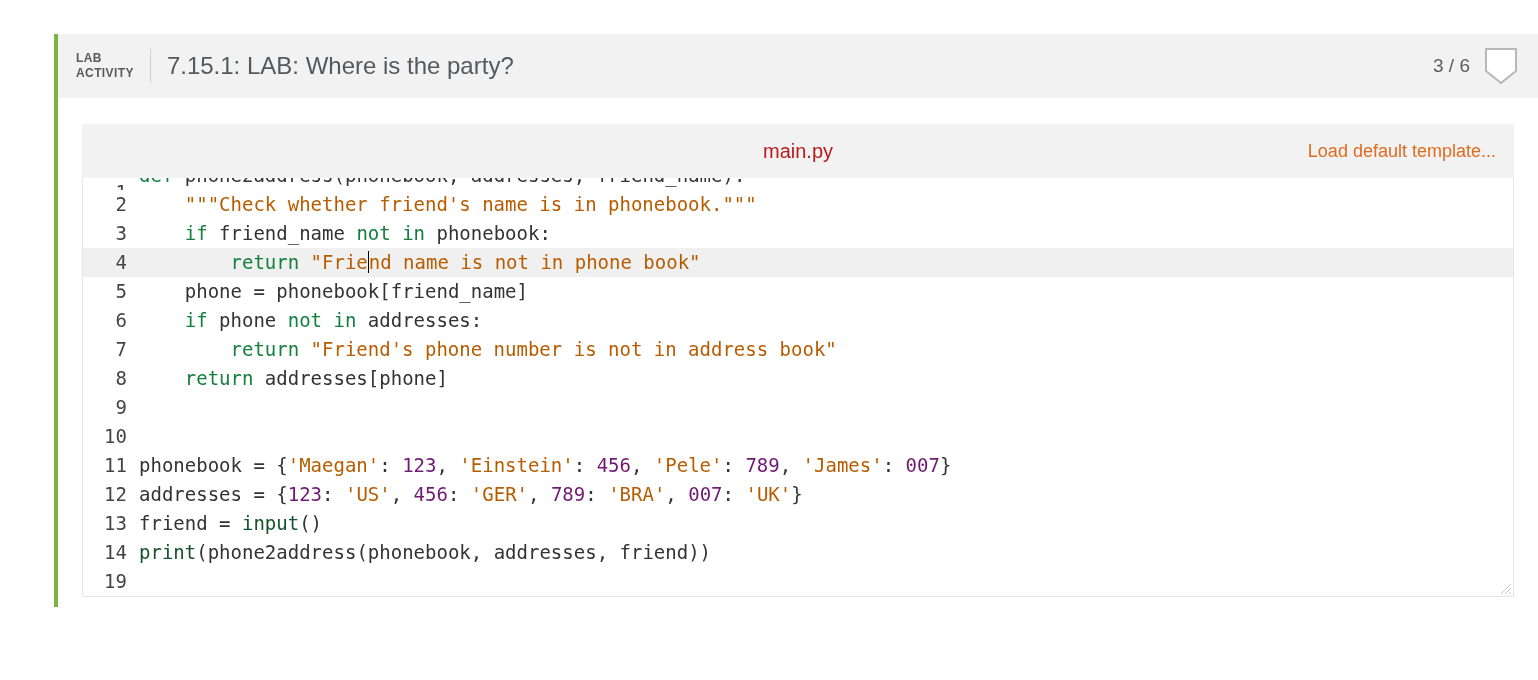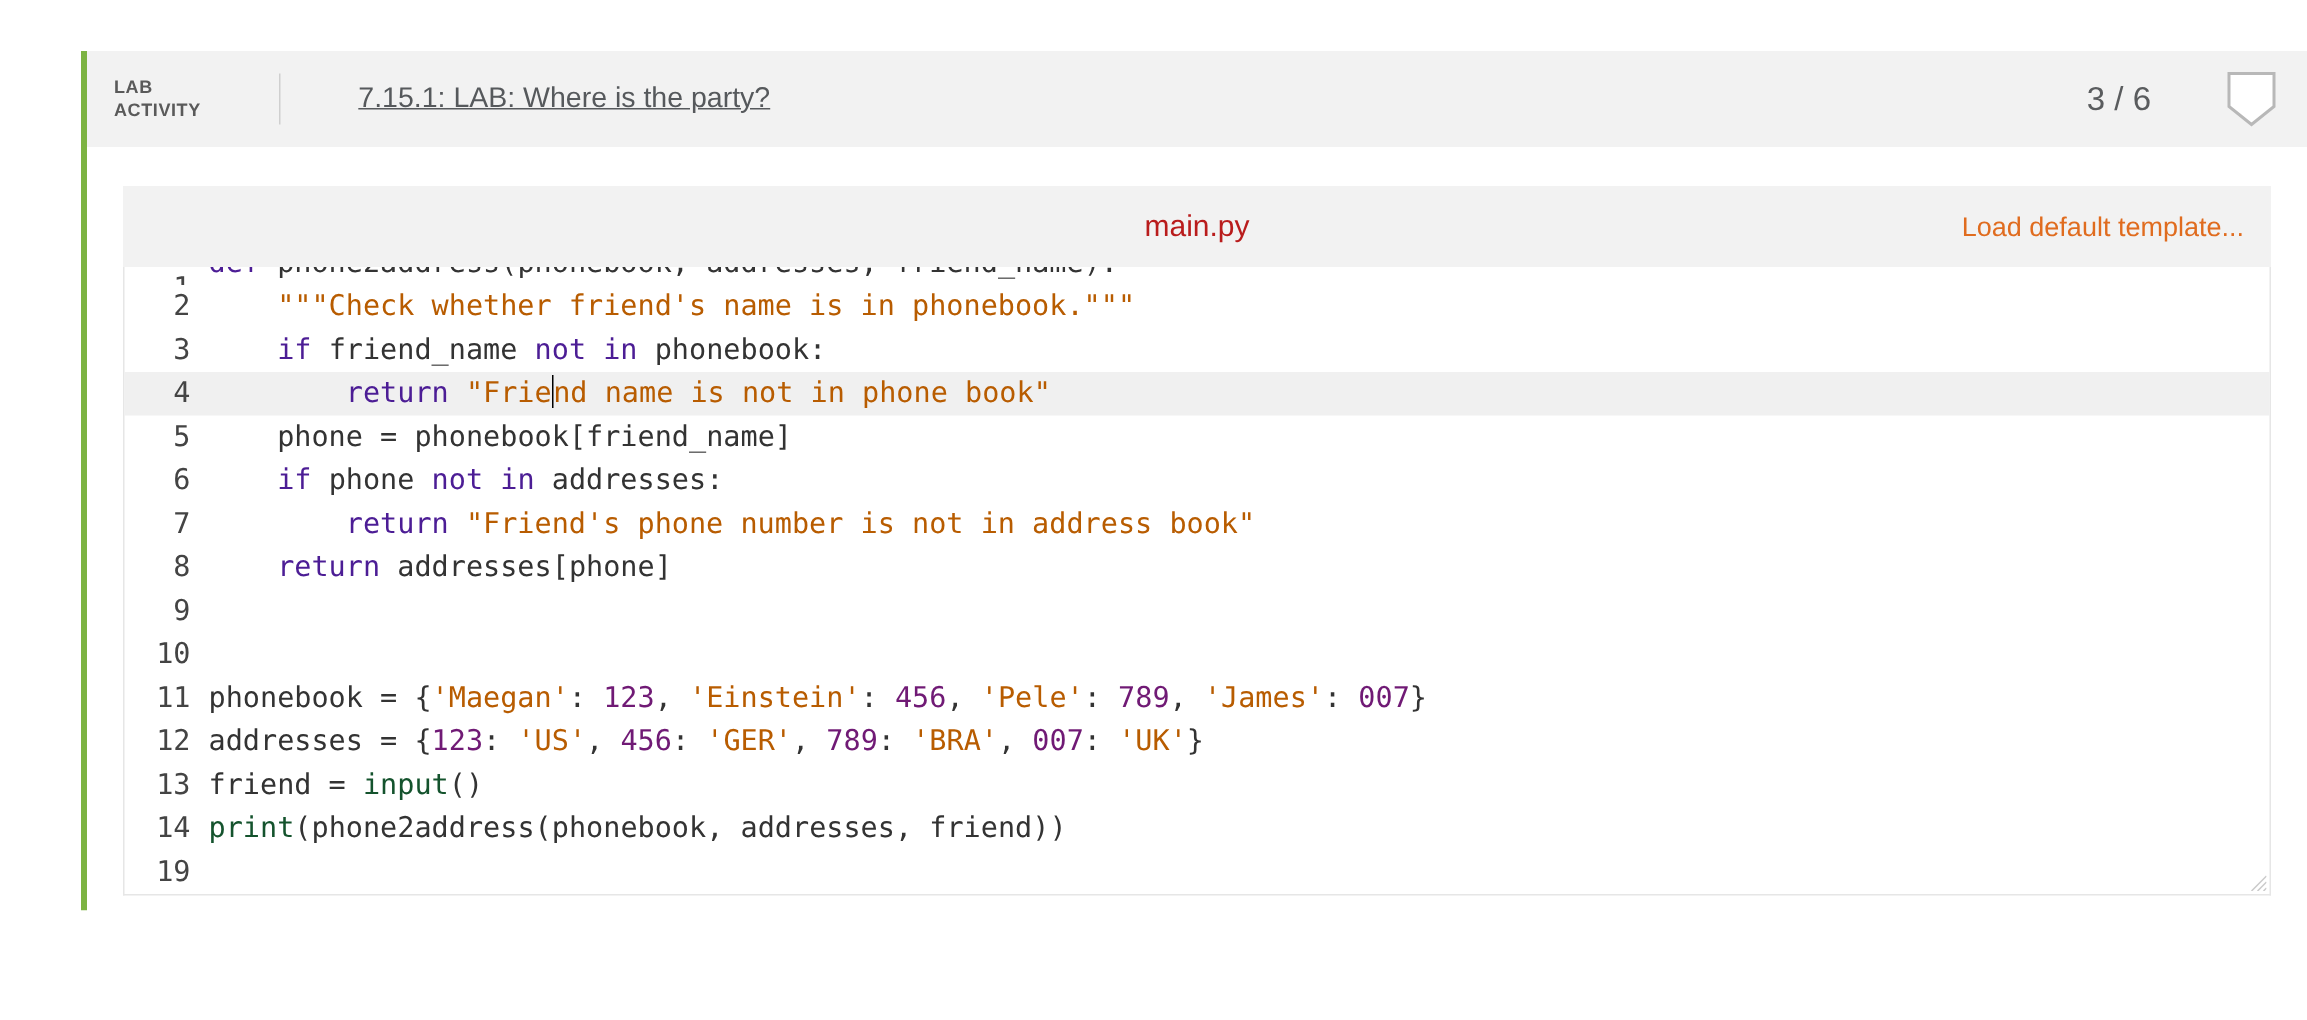--- a/index.html
+++ b/index.html
@@ -12,45 +12,43 @@
     .lab-container {
       border-left: 4px solid #7cb342;
       background: #ffffff;
     }
     .lab-header {
       background: #f2f2f2;
       display: flex;
       align-items: center;
       height: 64px;
       padding: 0 20px 0 18px;
-      gap: 36px;
     }
     .lab-tag {
       font-size: 12px;
       font-weight: 700;
       color: #5a5a5a;
       letter-spacing: 0.4px;
       line-height: 1.25;
       padding-right: 16px;
     }
     .divider {
       width: 1px;
       height: 34px;
       background: #cfcfcf;
       margin-right: 16px;
     }
     .lab-title {
       flex: 1;
-      font-size: 19px;
+      font-size: 24px;
       color: #56595c;
       font-weight: 400;
-      text-decoration: underline;
     }
     .score {
-      font-size: 22px;
+      font-size: 19px;
       color: #5a5c5e;
       margin-right: 14px;
     }
     .shield {
       width: 34px;
       height: 38px;
     }
     .shield svg { display: block; }
 
     .editor-area {
@@ -111,21 +109,21 @@
       text-align: right;
       padding-right: 12px;
       color: #444;
       user-select: none;
       flex-shrink: 0;
     }
     .code-text {
       flex: 1;
       color: #333;
     }
-    .kw { color: #4c1d95; }
+    .kw { color: #15803d; }
     .name { color: #333; }
     .str { color: #b85c00; }
     .doc { color: #b85c00; }
     .num { color: #701a75; }
     .op { color: #333; }
     .builtin { color: #14532d; }
     .cursor {
       display: inline-block;
       width: 1px;
       height: 22px;

